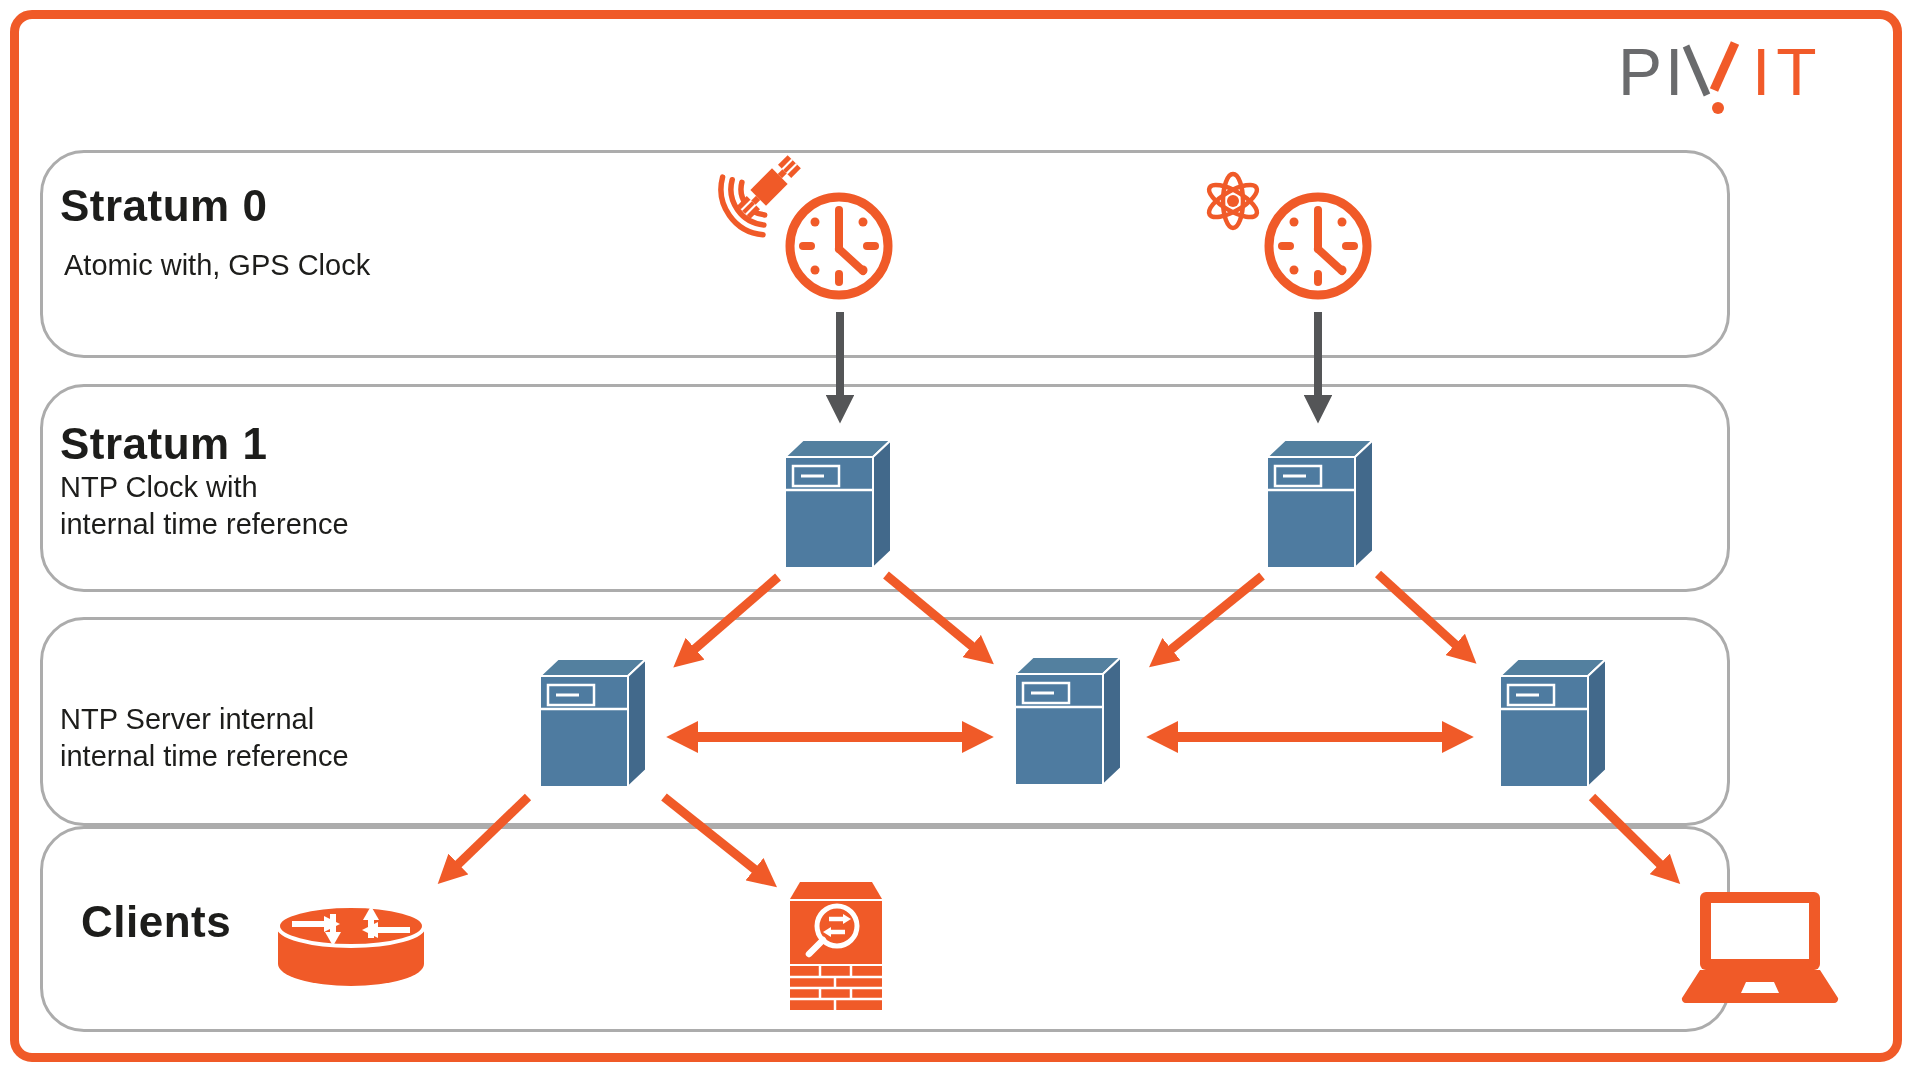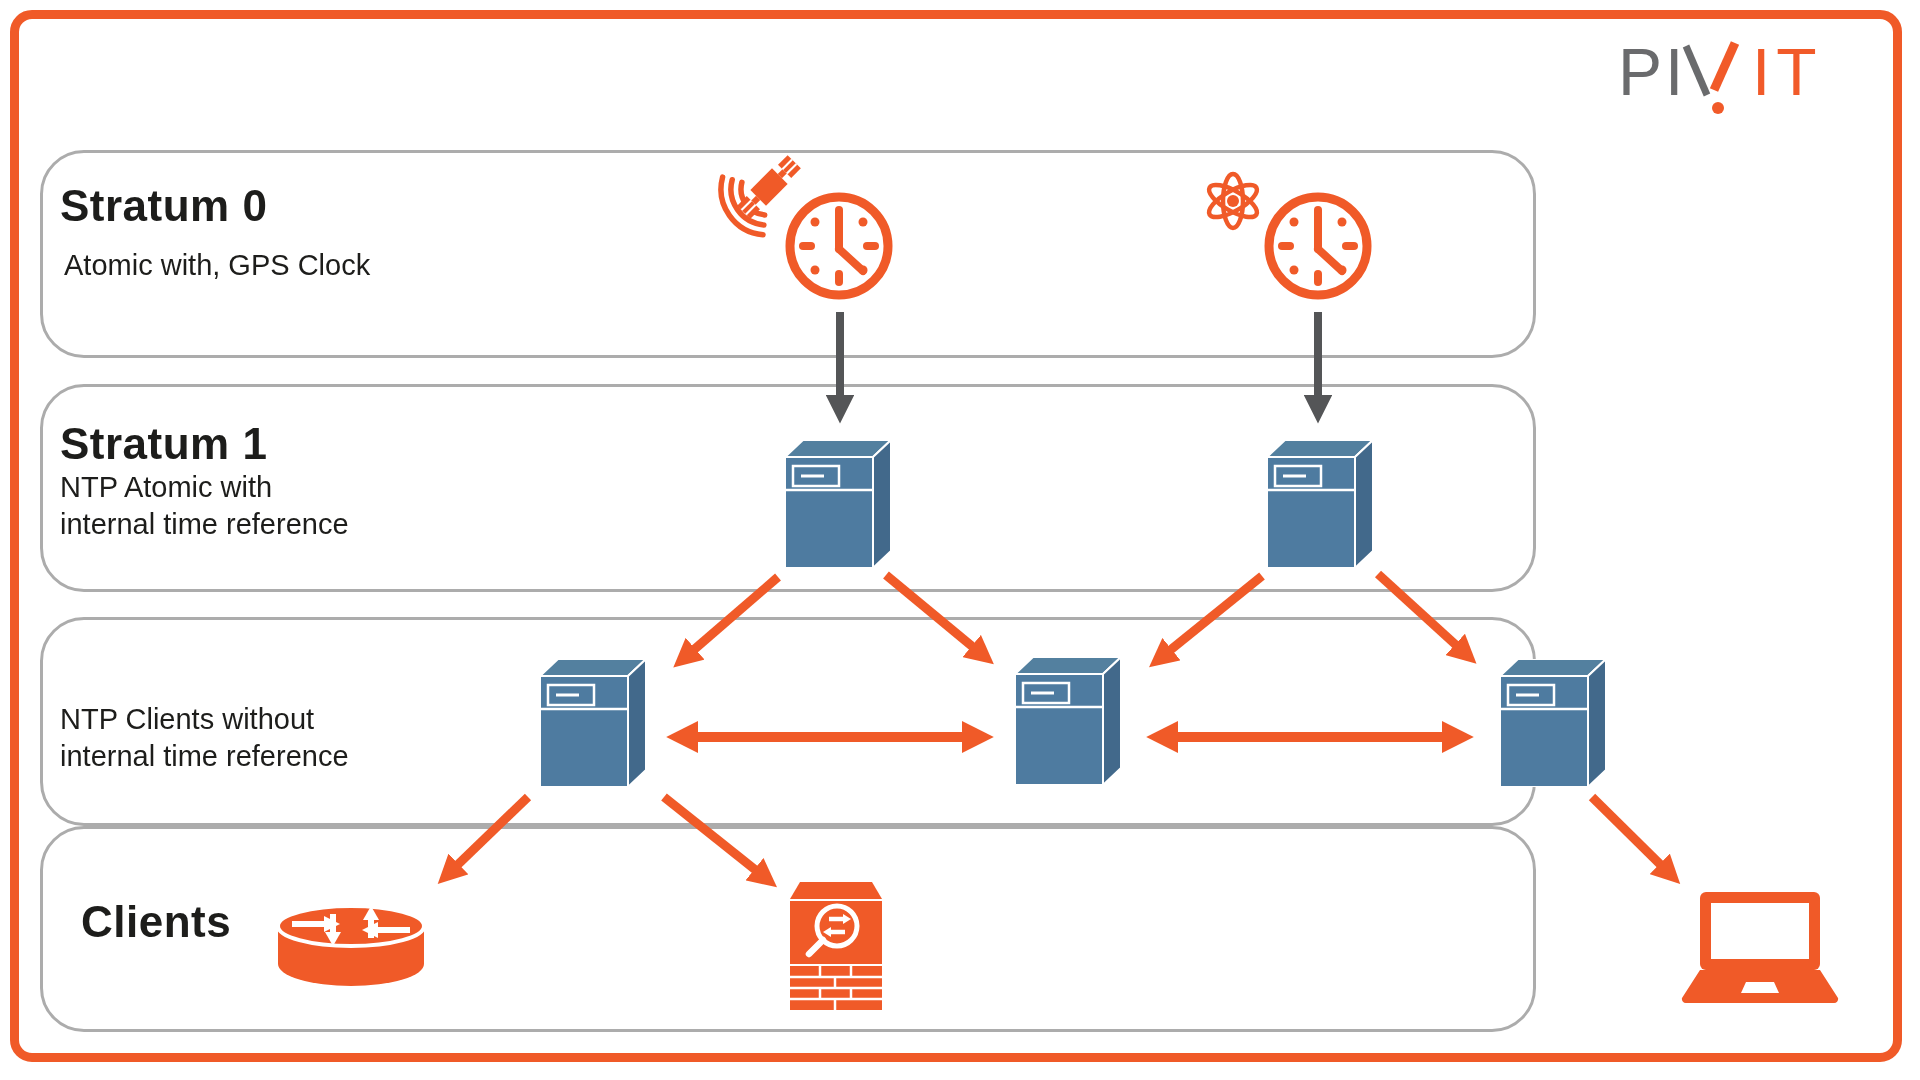--- a/index.html
+++ b/index.html
@@ -1,20 +1,20 @@
 <!DOCTYPE html>
 <html><head>
 <meta charset="utf-8">
 <style>
   html,body{margin:0;padding:0;background:#ffffff;width:1920px;height:1080px;overflow:hidden;
     font-family:"Liberation Sans","DejaVu Sans",sans-serif;}
   .canvas{position:relative;width:1920px;height:1080px;background:#fff;}
   .frame{position:absolute;left:10px;top:10px;width:1892px;height:1052px;
     border:9px solid #F05A28;border-radius:22px;box-sizing:border-box;pointer-events:none;}
-  .row{position:absolute;left:40px;width:1496px;background:#fff;
+  .row{position:absolute;left:40px;width:1690px;background:#fff;
     border:3px solid #ACACAC;border-radius:44px;box-sizing:border-box;}
   .row-0{top:150px;height:208px;}
   .row-1{top:384px;height:208px;}
   .row-2{top:617px;height:209px;}
   .row-3{top:826px;height:206px;}
   .row-title{position:absolute;font-size:44px;font-weight:700;color:#1D1D1B;letter-spacing:.5px;white-space:nowrap;}
   .row-sub{position:absolute;font-size:29px;font-weight:400;color:#1D1D1B;line-height:37px;white-space:nowrap;}
   .t0{left:17px;top:28px}.s0{left:21px;top:94px}
   .t1{left:17px;top:32px}.s1{left:17px;top:82px}
   .t2{left:17px;top:31px}.s2{left:17px;top:81px}
@@ -28,27 +28,27 @@
 
 <div class="canvas">
 
   <div class="row row-0">
     <div class="row-title t0">Stratum 0</div>
     <div class="row-sub s0">Atomic with, GPS Clock</div>
   </div>
   <div class="row row-1">
     <div class="row-title t1">Stratum 1</div>
     <div class="row-sub s1">
-      <span>NTP Atomic with</span><br>
+      <span>NTP Clock with</span><br>
       <span>internal time reference</span>
     </div>
   </div>
   <div class="row row-2">
     <div class="row-sub s2">
-      <span>NTP Clients without</span><br>
+      <span>NTP Server internal</span><br>
       <span>internal time reference</span>
     </div>
   </div>
   <div class="row row-3">
     <div class="row-title t3">Clients</div>
   </div>
 
   <svg id="logo" viewBox="0 0 210 92">
     <title>PIVIT</title>
     <text class="lg-text" x="0" y="63" fill="#6A6B6D" letter-spacing="3">PI</text>

